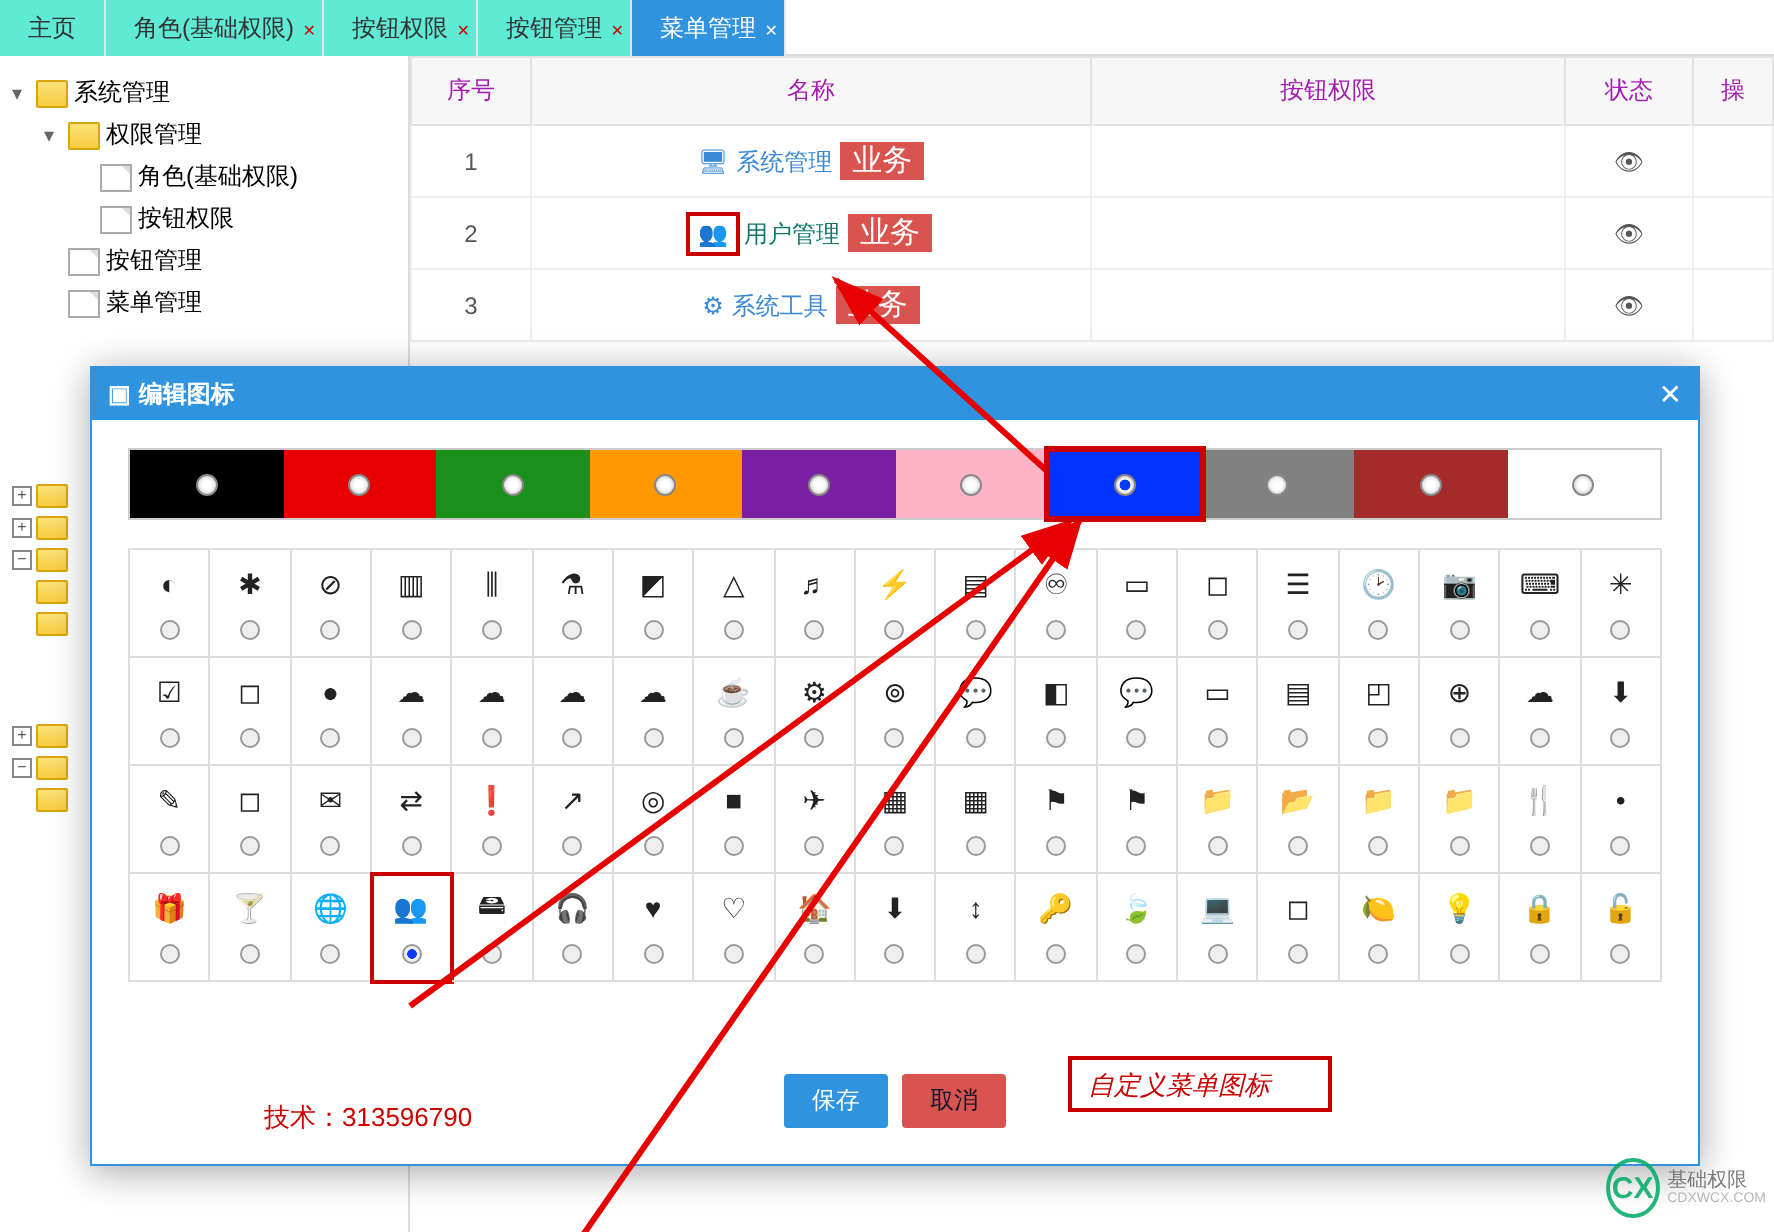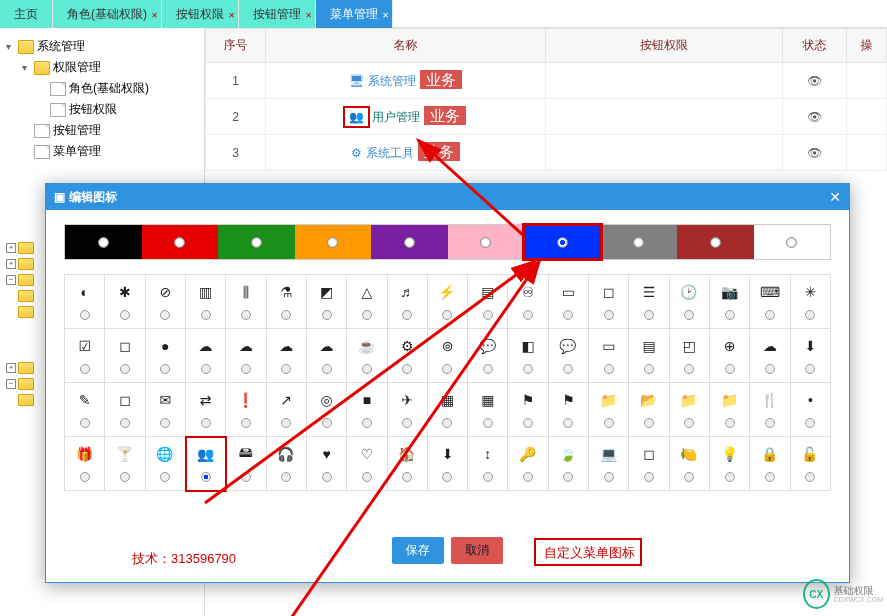--- a/index.html
+++ b/index.html
@@ -19,21 +19,21 @@
 .tree-node .toggle { width: 12px; font-size: 10px; color: #666; }
 .tree-node .ficon { width: 16px; height: 14px; margin-right: 3px; }
 .tree-indent-1 { padding-left: 16px; }
 .tree-indent-2 { padding-left: 32px; }
 .folder-yellow { background: linear-gradient(#fbe27b,#f7cc3f); border:1px solid #d8a60a; border-radius:1px; }
 .file-icon { background:#fff; border:1px solid #aaa; position:relative; }
 .file-icon::after { content:""; position:absolute; top:0;right:0;border-top:4px solid #ddd;border-left:4px solid transparent; }
 
 .content { flex: 1; background: #fff; position: relative; }
 table.grid { width: 100%; border-collapse: collapse; }
-table.grid th { background: #f7f7f7; border: 1px solid #e3e3e3; padding: 8px 4px; font-weight: normal; color: #7f1d1d; }
+table.grid th { background: #f7f7f7; border: 1px solid #e3e3e3; padding: 8px 4px; font-weight: normal; color: #a21caf; }
 table.grid td { border: 1px solid #eee; padding: 8px 4px; text-align: center; color: #555; }
 .row-icon { color: #3a89d4; margin-right: 4px; }
 .badge { background: #d9534f; color: #fff; padding: 1px 6px; font-size: 15px; margin-left: 4px; }
 .eye { color: #555; }
 
 
 .mini-tree { position: absolute; left: 6px; top: 240px; width: 36px; }
 .mini-tree .mn { display:flex; align-items:center; padding:2px 0; }
 .mini-tree .sq { width:10px;height:10px;border:1px solid #888; font-size:8px; line-height:8px; text-align:center; margin-right:2px; color:#555;}
 .mini-tree .fld { width:16px;height:12px;background:linear-gradient(#fbe27b,#f7cc3f);border:1px solid #d8a60a;border-radius:1px; }
@@ -63,21 +63,21 @@
 .btn-primary { background: #2f93e0; color: #fff; }
 .btn-danger { background: #d9534f; color: #0f172a; }
 
 .annotation-box { position: absolute; border: 2px solid #c00; }
 .annotation-text { position: absolute; color: #c00; font-size: 13px; }
 
 .arrow-svg { position:absolute; pointer-events:none; }
 
 
 .watermark { position:absolute; right:4px; bottom:4px; width:80px; height:36px; opacity:.85; display:flex; align-items:center; justify-content:center; gap:4px;}
-.watermark .wm-circle { width:30px;height:30px;border:2px solid #0a6; border-radius:50%; display:flex;align-items:center;justify-content:center; font-weight:bold; color:#0a6; font-size:10px;}
+.watermark .wm-circle { width:30px;height:30px;border:2px solid #0a6; border-radius:50%; display:flex;align-items:center;justify-content:center; font-weight:bold; color:#0a6; font-size:15px;}
 .watermark .wm-text { font-size:10px; color:#666; line-height:1.1; }
 </style>
 </head>
 <body>
 
 <div class="tabs">
   <div class="tab"><span>主页</span></div>
   <div class="tab"><span>角色(基础权限)</span><span class="close">✕</span></div>
   <div class="tab"><span>按钮权限</span><span class="close">✕</span></div>
   <div class="tab"><span>按钮管理</span><span class="close">✕</span></div>
@@ -536,21 +536,21 @@
           <div class="ic">🔓</div>
           <div class="rdot"></div>
         </div>
       </div>
   </div>
   <div class="dlg-footer">
     <button class="btn btn-primary">保存</button>
     <button class="btn btn-danger">取消</button>
   </div>
 
-  <div class="annotation-box" style="left:488px; bottom:16px; width:108px; height:28px;">
+  <div class="annotation-box" style="left:488px; bottom:26px; width:132px; height:28px;font-style:italic;">
     <span class="annotation-text" style="left:8px; top:4px;">自定义菜单图标</span>
   </div>
   <span class="annotation-text" style="left:86px; bottom:14px;">技术：313596790</span>
 </div>
 
 <svg class="arrow-svg" style="left:0;top:0;width:887px;height:616px;">
   <defs>
       <marker id="ah" markerWidth="10" markerHeight="10" refX="8" refY="3" orient="auto">
         <path d="M0,0 L0,6 L9,3 z" fill="#e60000"></path>
       </marker>

